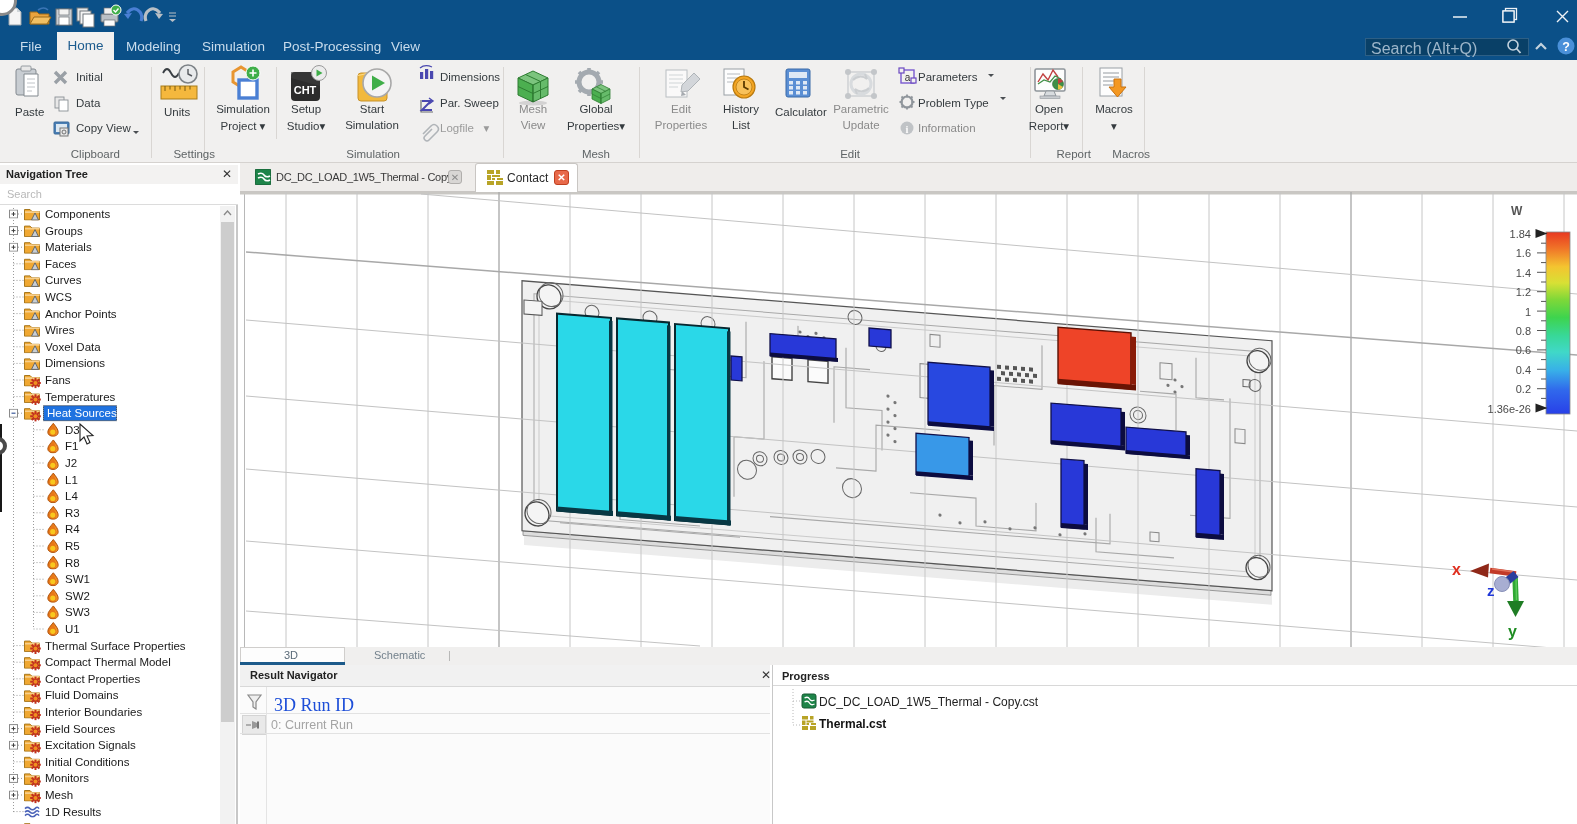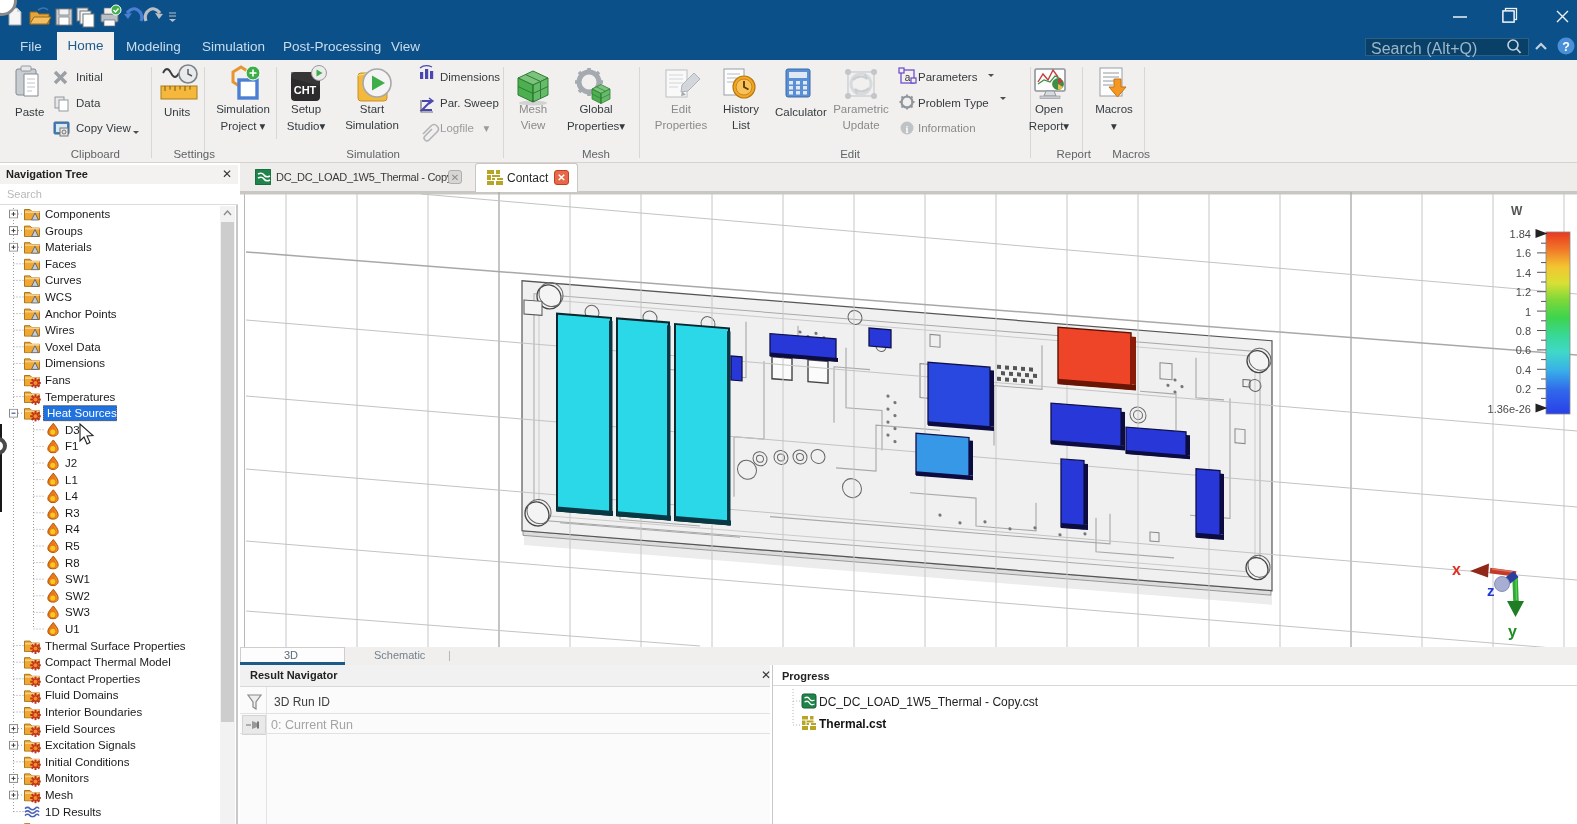--- a/index.html
+++ b/index.html
@@ -808,21 +808,21 @@
   </div>
   <div id="resnav" class="abs">
     <div style="position:absolute;left:0;top:0;width:530px;height:21px;background:#f1f1f1;">
       <span style="position:absolute;left:10px;top:4px;font-size:11px;font-weight:bold;color:#222;">Result Navigator</span>
       <span style="position:absolute;left:521px;top:3px;font-size:12px;color:#333;">✕</span>
     </div>
     <div style="position:absolute;left:0;top:21px;width:530px;height:138px;background:#fbfbfb;border-top:1px solid #d8d8d8;">
       <svg width="18" height="18" style="position:absolute;left:6px;top:6px;">
         <path d="M2 2 h13 l-5 7 v7 l-3 -2 v-5 z" fill="#eee" stroke="#8a8a8a" stroke-width="1.2"></path>
       </svg>
-      <div style="position:absolute;left:34px;top:8px;font-size:12px;color:#404040;">3D Run ID</div>
+      <div style="position:absolute;left:34px;top:8px;font-size:18px;color:#1d4ed8;font-family:Liberation Serif, serif;">3D Run ID</div>
       <div style="position:absolute;left:2px;top:28px;width:24px;height:20px;background:#e9e9e9;border:1px solid #d4d4d4;"></div>
       <svg width="18" height="12" style="position:absolute;left:5px;top:32px;">
         <path d="M1 6 h5" stroke="#888" stroke-width="1.2"></path>
         <path d="M7 2 l5 2 v4 l-5 2 z" fill="#999"></path>
         <rect x="12" y="2.5" width="2" height="7" fill="#777"></rect>
       </svg>
       <div style="position:absolute;left:31px;top:31px;font-size:12.5px;color:#a4a4a4;">0: Current Run</div>
       <div style="position:absolute;left:26px;top:0px;width:1px;height:138px;background:#e4e4e4;"></div>
         <div style="position:absolute;left:0;top:26px;width:530px;height:1px;background:#e2e2e2;"></div>
         <div style="position:absolute;left:0;top:46px;width:530px;height:1px;background:#e2e2e2;"></div>

